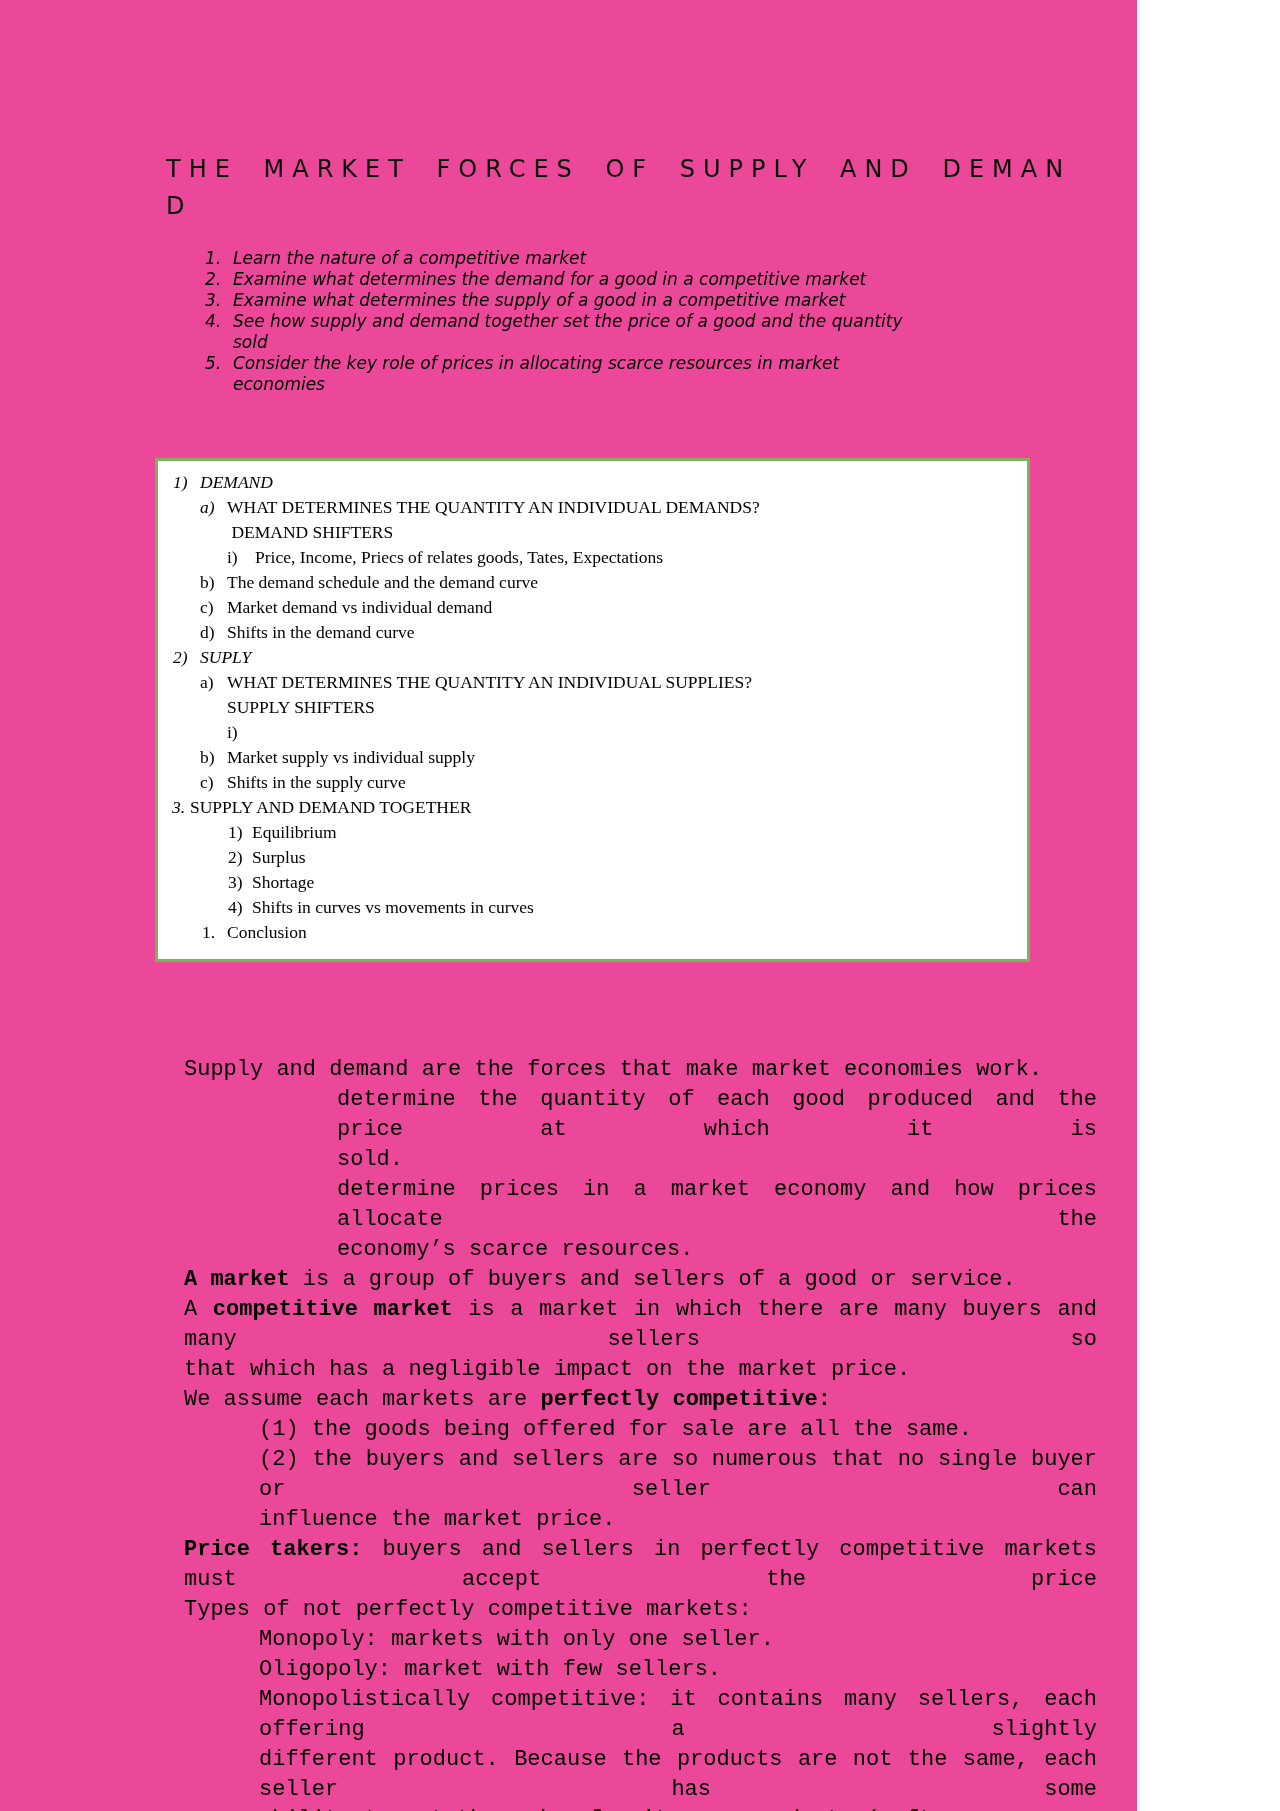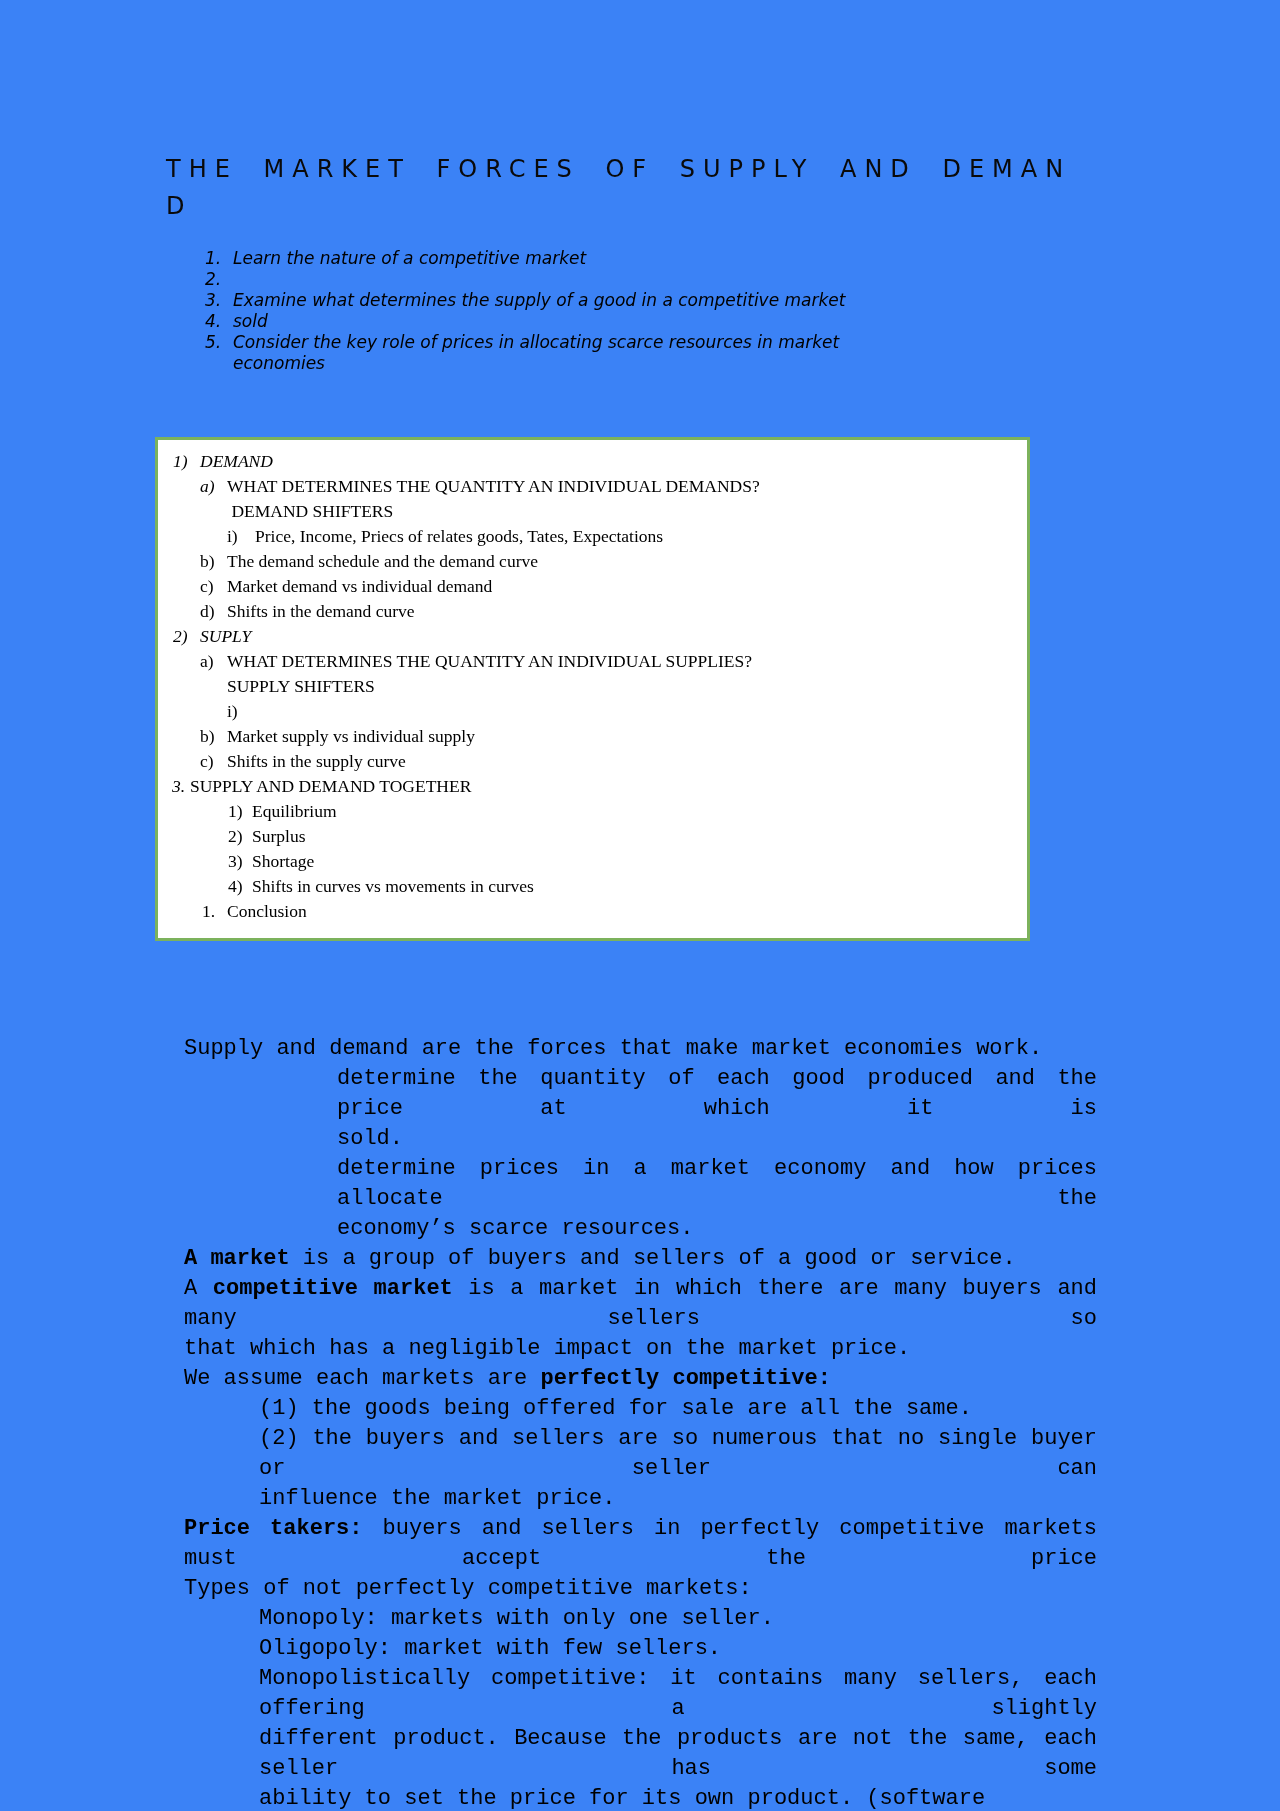--- a/index.html
+++ b/index.html
@@ -1,20 +1,20 @@
 <!DOCTYPE html>
 <html><head>
 <meta charset="utf-8">
 <style>
   html, body { margin: 0; padding: 0; background: #ffffff; }
   .page {
     position: relative;
-    width: 1280px;
+    width: 1137px;
     height: 1811px;
-    background: #3b82f6;
+    background: #ec4899;
     overflow: hidden;
     color: #000;
   }
   
   .title {
     margin: 151px 0 0 166px;
     font-family: "DejaVu Sans", sans-serif;
     font-size: 24px;
     line-height: 37px;
     letter-spacing: 8px;
@@ -85,30 +85,34 @@
 
   <div class="objectives" id="objectives">
       <div class="obj-row">
         <span class="obj-marker">1.</span>
         <div class="obj-lines">
           <div>Learn the nature of a competitive market</div>
         </div>
       </div>
       <div class="obj-row">
         <span class="obj-marker">2.</span>
+        <div class="obj-lines">
+          <div>Examine what determines the demand for a good in a competitive market</div>
+        </div>
       </div>
       <div class="obj-row">
         <span class="obj-marker">3.</span>
         <div class="obj-lines">
           <div>Examine what determines the supply of a good in a competitive market</div>
         </div>
       </div>
       <div class="obj-row">
         <span class="obj-marker">4.</span>
         <div class="obj-lines">
+          <div>See how supply and demand together set the price of a good and the quantity</div>
           <div>sold</div>
         </div>
       </div>
       <div class="obj-row">
         <span class="obj-marker">5.</span>
         <div class="obj-lines">
           <div>Consider the key role of prices in allocating scarce resources in market</div>
           <div>economies</div>
         </div>
       </div>

